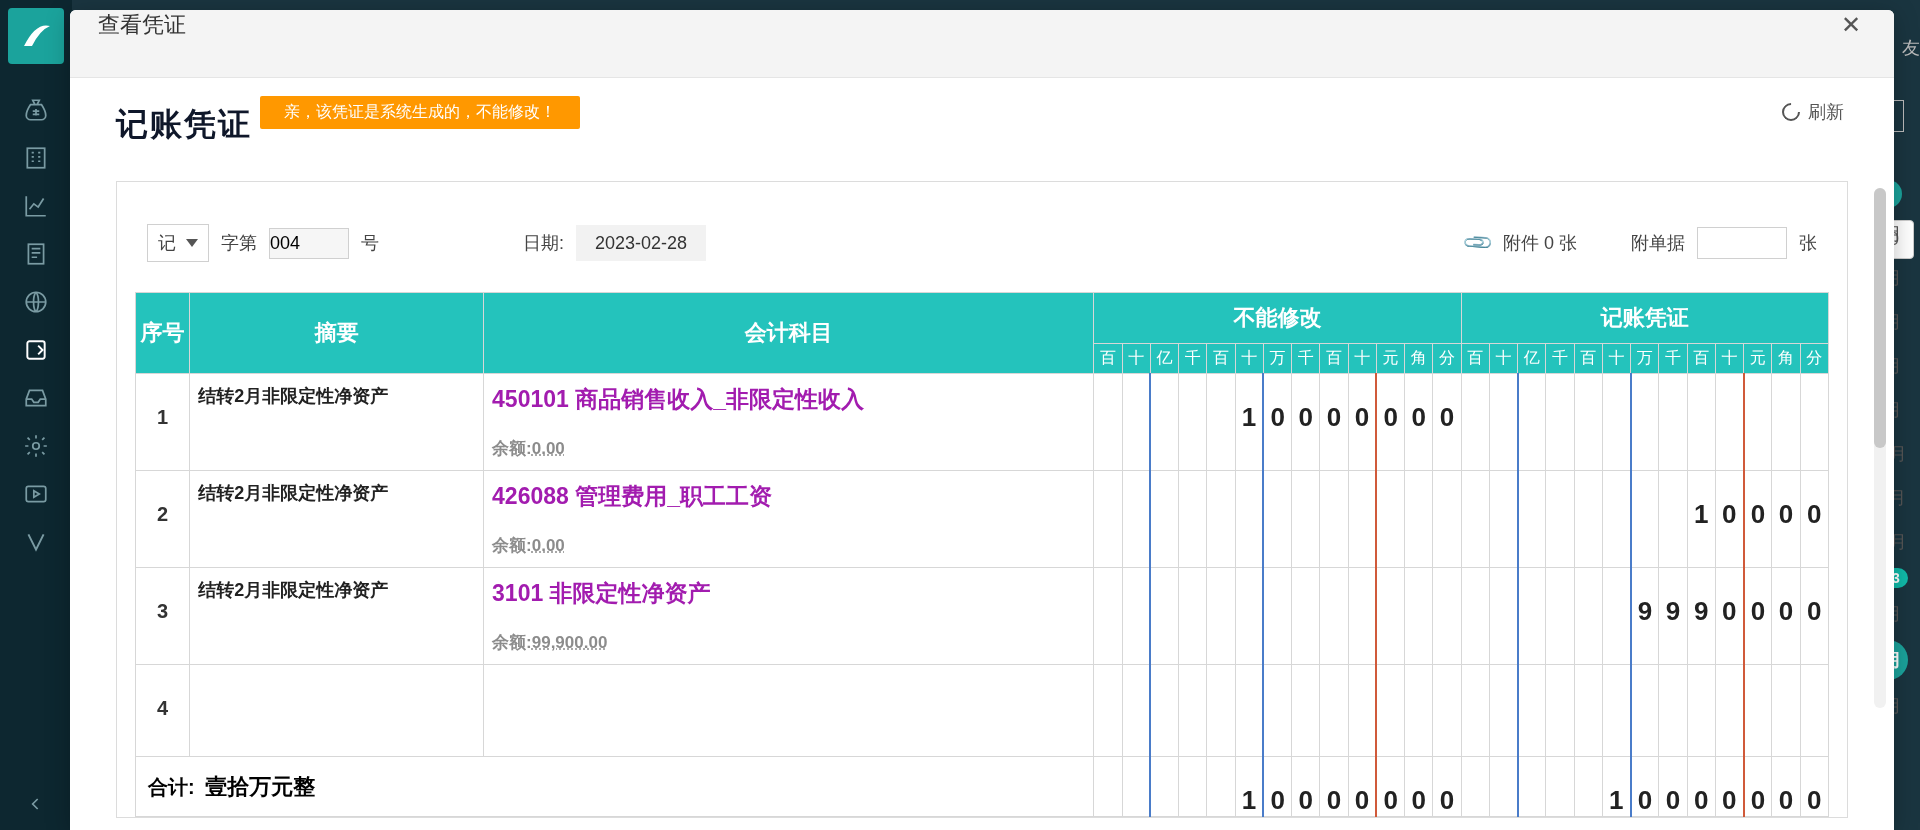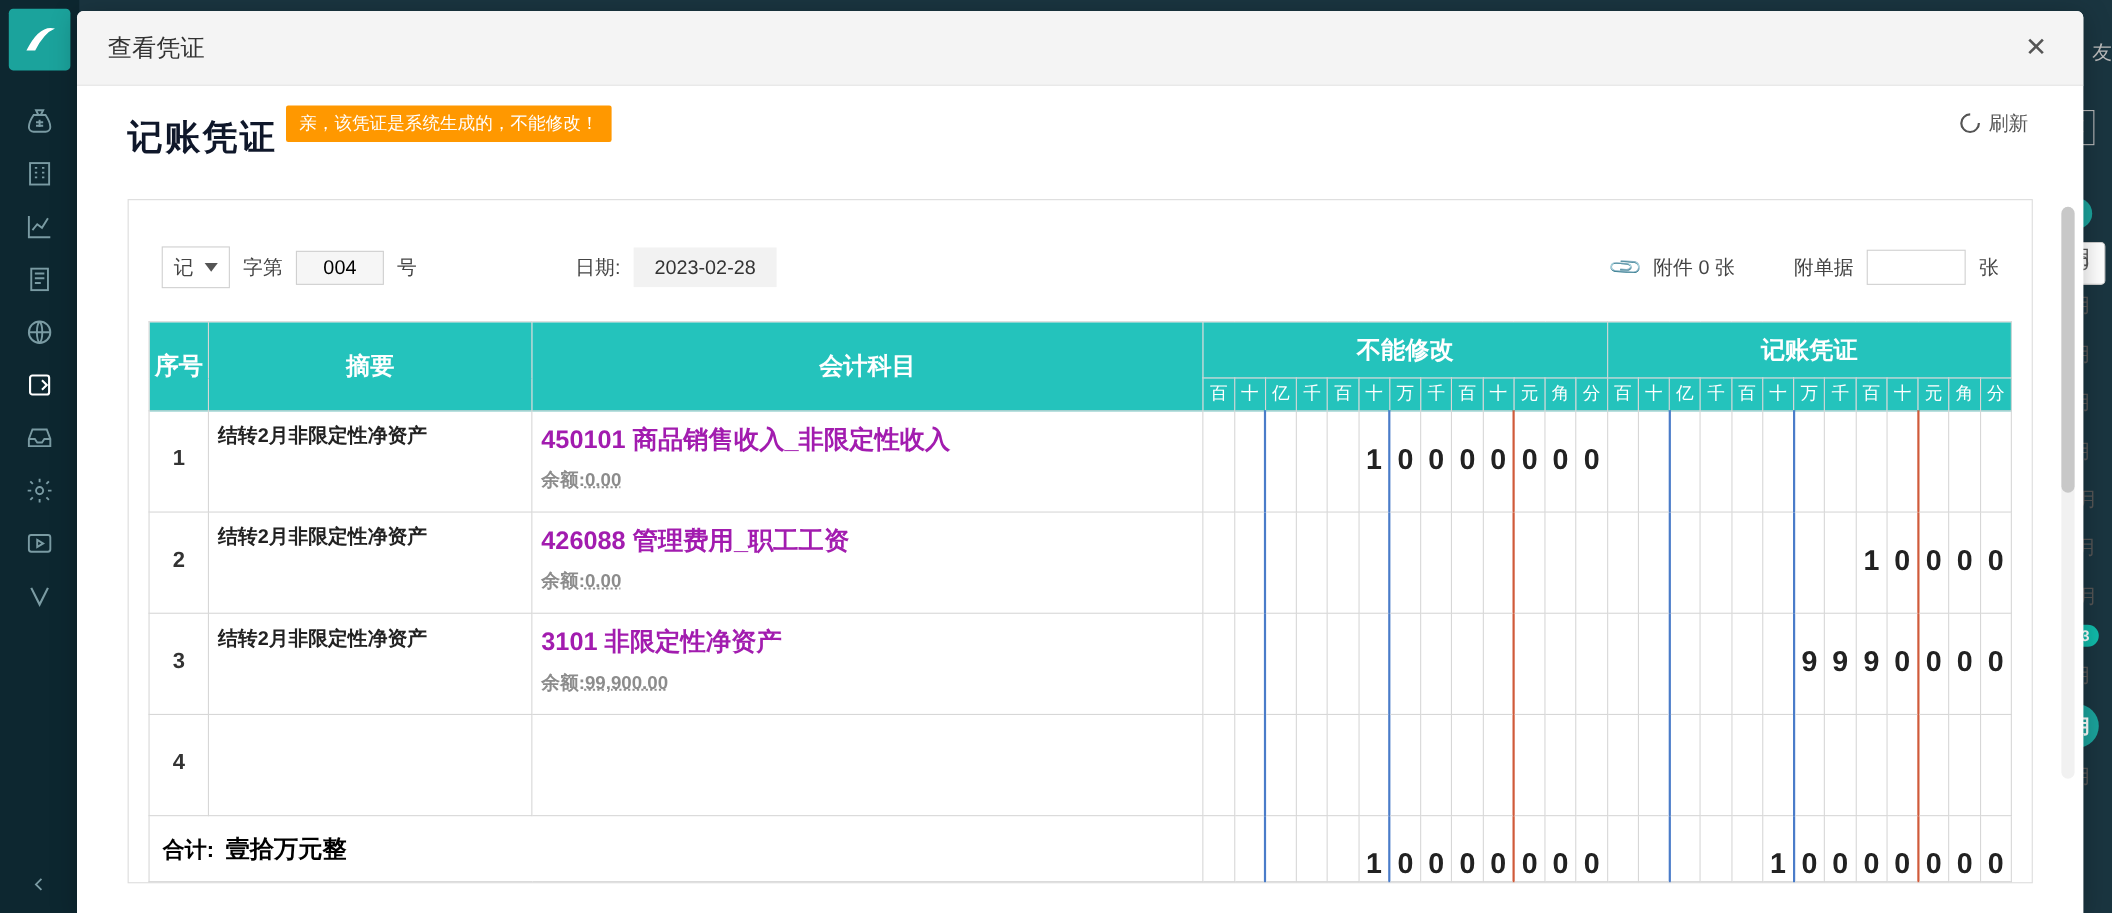--- a/index.html
+++ b/index.html
@@ -11,51 +11,51 @@
 .rail-icon.sel{color:#fff}
 .right-months{position:absolute;right:0;top:180px;width:64px;display:flex;flex-direction:column;align-items:center;gap:8px;font-size:18px;color:#555}
 .right-months .m{padding:6px 0;cursor:pointer}
 .right-months .badge{background:#1ba;color:#fff;border-radius:12px;padding:2px 8px;font-size:14px;font-weight:600}
 .right-months .curm{width:40px;height:40px;border-radius:50%;background:#1ba39c;color:#fff;display:flex;align-items:center;justify-content:center;font-weight:600}
 .right-months .top-arrow{width:28px;height:28px;border-radius:50%;background:#1ba39c;color:#fff;display:flex;align-items:center;justify-content:center}
 .period-pill{position:absolute;right:18px;top:220px;background:#fff;border:1px solid #ccc;border-radius:4px;padding:8px 14px;font-size:18px;color:#666}
 .close-tab{position:absolute;right:16px;top:100px;width:32px;height:32px;display:flex;align-items:center;justify-content:center;color:#555;font-size:22px;cursor:pointer;border:1px solid #bbb}
 .friend{position:absolute;right:0;top:36px;color:#bbb;font-size:18px}
 .modal{position:absolute;left:70px;top:10px;right:26px;bottom:0;background:#fff;border-radius:6px 6px 0 0;box-shadow:0 4px 24px rgba(0,0,0,.25);display:flex;flex-direction:column;overflow:hidden}
-.modal-header{height:68px;display:flex;align-items:center;padding:0 28px;background:#f4f4f4;border-bottom:1px solid #e5e5e5}
+.modal-header{height:68px;display:flex;align-items:flex-start;padding:0 28px;background:#f4f4f4;border-bottom:1px solid #e5e5e5}
 .modal-title{font-size:22px;color:#333;font-weight:500}
 .modal-close{margin-left:auto;width:30px;height:30px;display:flex;align-items:center;justify-content:center;cursor:pointer;color:#555;font-size:24px}
 .modal-body{flex:1;overflow:auto;padding:18px 46px 0 46px;position:relative}
 .title-row{display:flex;align-items:center;gap:6px}
 .big-title{font-size:32px;color:#0f172a;font-weight:600;letter-spacing:2px}
-.warn-tag{background:#ff9800;color:#fff;font-size:16px;padding:6px 12px;border-radius:2px;margin-left:2px;margin-bottom:24px}
+.warn-tag{background:#ff9800;color:#fff;font-size:16px;padding:6px 24px;border-radius:2px;margin-left:2px;margin-bottom:24px}
 .refresh{position:absolute;right:50px;top:22px;display:flex;align-items:center;gap:8px;font-size:18px;color:#555;cursor:pointer}
 .ref-icon{width:18px;height:18px;border:2px solid #555;border-radius:50%;border-top-color:transparent;transform:rotate(45deg)}
 .voucher-frame{border:1px solid #dcdcdc;margin-top:28px;padding:42px 18px 0 18px}
 .meta-row{display:flex;align-items:center;gap:12px;font-size:18px;color:#444;margin-bottom:30px;padding:0 12px}
 .sel-box{border:1px solid #d0d0d0;background:#fff;padding:6px 10px;display:inline-flex;align-items:center;gap:10px;min-width:60px}
 .caret{width:0;height:0;border-left:6px solid transparent;border-right:6px solid transparent;border-top:8px solid #555}
-.num-input{border:1px solid #d0d0d0;background:#f6f6f6;width:80px;height:31px;text-align:center;font-size:18px}
+.num-input{border:1px solid #d0d0d0;background:#f6f6f6;width:80px;height:31px;font-size:18px}
 .date-input{border:none;background:#f2f2f2;width:130px;height:36px;text-align:center;font-size:18px;color:#333}
 .meta-sp{flex:1}
 .att-icon{transform:rotate(-45deg);display:inline-block;font-size:20px;color:#666}
 .att-input{border:1px solid #d0d0d0;width:90px;height:32px;background:#fff}
 .voucher-table{width:100%;border-collapse:collapse;table-layout:fixed}
 .voucher-table th,.voucher-table td{border:1px solid #d7d7d7}
 .hdr1 th{background:#24c3bc;color:#fff;font-size:22px;font-weight:600;padding:10px 0}
 .hdr2 th{background:#24c3bc;color:#fff;font-size:16px;font-weight:500;padding:4px 0}
 .col-seq{width:48px}
 .col-summary{width:260px}
 .col-subj{width:540px}
 .digit{width:25px}
 .row-body td{vertical-align:top;height:92px}
 .row-body .seq{text-align:center;font-size:20px;color:#333;padding-top:32px;font-weight:600}
 .row-body .txt{padding:10px 8px;font-size:18px;color:#222;font-weight:600}
 .subj-main{font-size:23px;font-weight:600;color:#a21caf}
-.balance{margin-top:10px;font-size:17px;color:#8c8c8c}
+.balance{margin-top:22px;font-size:17px;color:#8c8c8c}
 .balance u{text-decoration:underline dotted}
 .digit-cell{text-align:center;font-size:26px;color:#222;font-weight:600;padding-top:28px}
 .red-l{border-left:2px solid #d05a3a!important}
 .blue-l{border-left:2px solid #4a7cc9!important}
 .total-row td{height:52px;vertical-align:middle}
 .total-label{font-size:20px;font-weight:700;padding-left:12px}
 .total-text{font-size:22px;font-weight:700;padding-left:6px}
 .scroll-v{position:absolute;right:8px;top:110px;width:12px;height:520px;background:#f1f1f1;border-radius:6px}
 .scroll-thumb{position:absolute;top:0;left:0;right:0;height:260px;background:#c8c8c8;border-radius:6px}
 </style>

